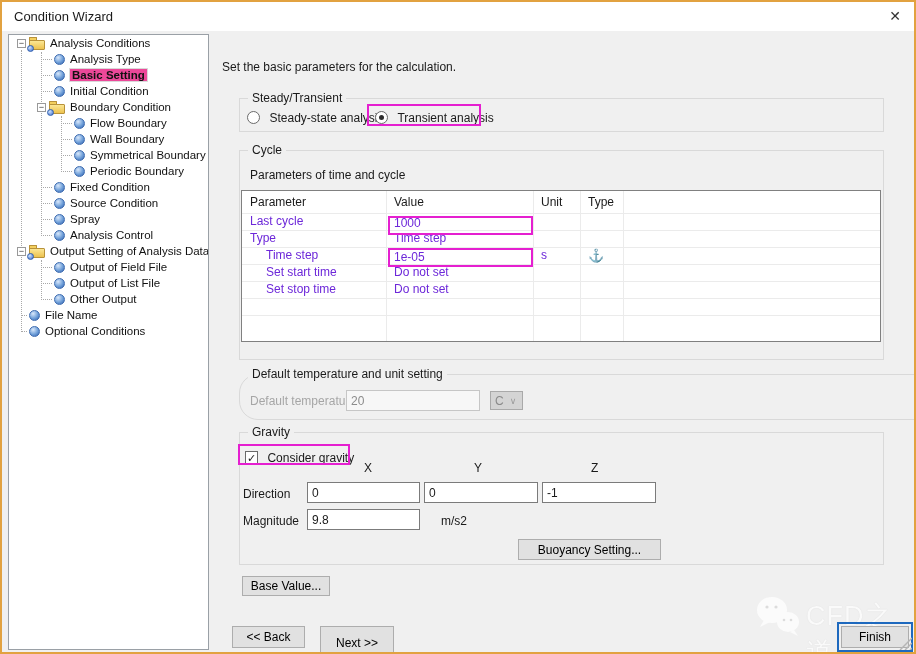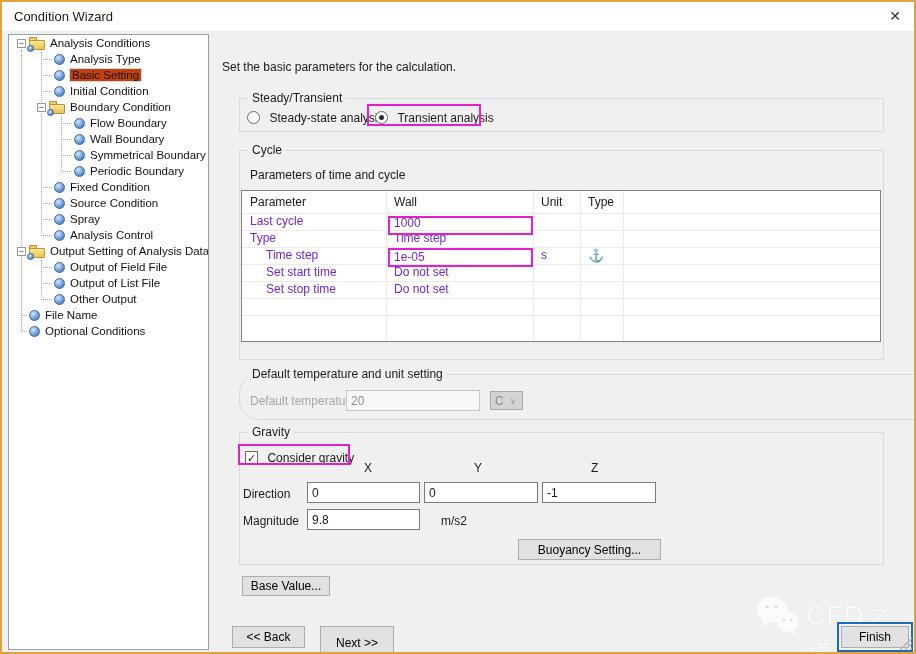--- a/index.html
+++ b/index.html
@@ -24,21 +24,21 @@
   .sphere{width:11px;height:11px;border-radius:50%;flex:0 0 11px;margin-right:5px;
     background:radial-gradient(circle at 35% 30%,#d9e8fb 0%,#6f9fd8 55%,#2f5fae 100%);
     border:1px solid #3d6bb0;}
   .folder{position:relative;width:17px;height:13px;flex:0 0 17px;margin-right:4px;}
   .folder .tab{position:absolute;left:0;top:0;width:8px;height:4px;background:#f3cf5e;border:1px solid #b8923a;border-bottom:none;border-radius:1px 1px 0 0;}
   .folder .body{position:absolute;left:0;top:3px;width:16px;height:10px;border:1px solid #b8923a;border-radius:1px;
     background:linear-gradient(#fbe694,#edc24f);}
   .folder .balldot{position:absolute;left:-2px;bottom:-2px;width:7px;height:7px;border-radius:50%;
     background:radial-gradient(circle at 35% 30%,#cfe2fa,#3f6fd1);border:1px solid #2f5fae;}
   .pl0f{padding-left:8px;} .pl0l{padding-left:12px;} .pl1f{padding-left:28px;} .pl1l{padding-left:32px;} .pl2l{padding-left:52px;}
-  .tsel{background:#c2410c;outline:1px solid #d9d9d9;padding:0 2px;}
+  .tsel{background:#ec4899;outline:1px solid #d9d9d9;padding:0 2px;font-weight:bold;}
   .vline{position:absolute;border-left:1px dotted #a8a8a8;width:0;}
   
   .desc{position:absolute;left:220px;top:58px;font-size:12px;color:#1a1a1a;}
   .groupbox{position:absolute;border:1px solid #d9d9d9;background:#f0f0f0;}
   .grouplabel{position:absolute;top:-8px;left:8px;background:#f0f0f0;padding:0 4px;font-size:12px;color:#1a1a1a;}
   
   .radio{display:inline-block;width:13px;height:13px;border:1px solid #6a6a6a;border-radius:50%;background:#fff;position:relative;vertical-align:middle;}
   .radio.sel::after{content:"";position:absolute;left:3px;top:3px;width:5px;height:5px;border-radius:50%;background:#2d2d2d;}
   .rlabel{font-size:12px;color:#1a1a1a;vertical-align:middle;margin-left:5px;}
   .checkbox{display:inline-block;width:13px;height:13px;border:1px solid #6a6a6a;background:#fff;
@@ -221,21 +221,21 @@
     <div class="colsep" style="left:381px;"></div>
     <div class="rowsep" style="top:22px;"></div>
     <div class="rowsep" style="top:39px;"></div>
     <div class="rowsep" style="top:56px;"></div>
     <div class="rowsep" style="top:73px;"></div>
     <div class="rowsep" style="top:90px;"></div>
     <div class="rowsep" style="top:107px;"></div>
     <div class="rowsep" style="top:124px;"></div>
 
     <div class="hcell" style="left:0;width:144px;">Parameter</div>
-    <div class="hcell" style="left:144px;width:147px;">Wall</div>
+    <div class="hcell" style="left:144px;width:147px;">Value</div>
     <div class="hcell" style="left:291px;width:47px;">Unit</div>
     <div class="hcell" style="left:338px;width:43px;">Type</div>
 
     <div class="cell" style="left:0;top:22px;width:144px;">Last cycle</div>
     <div class="cell" style="left:144px;top:24px;width:147px;">1000</div>
 
     <div class="cell" style="left:0;top:39px;width:144px;">Type</div>
     <div class="cell" style="left:144px;top:39px;width:147px;">Time step</div>
 
     <div class="cell" style="left:0;top:56px;width:144px;padding-left:24px;">Time step</div>

